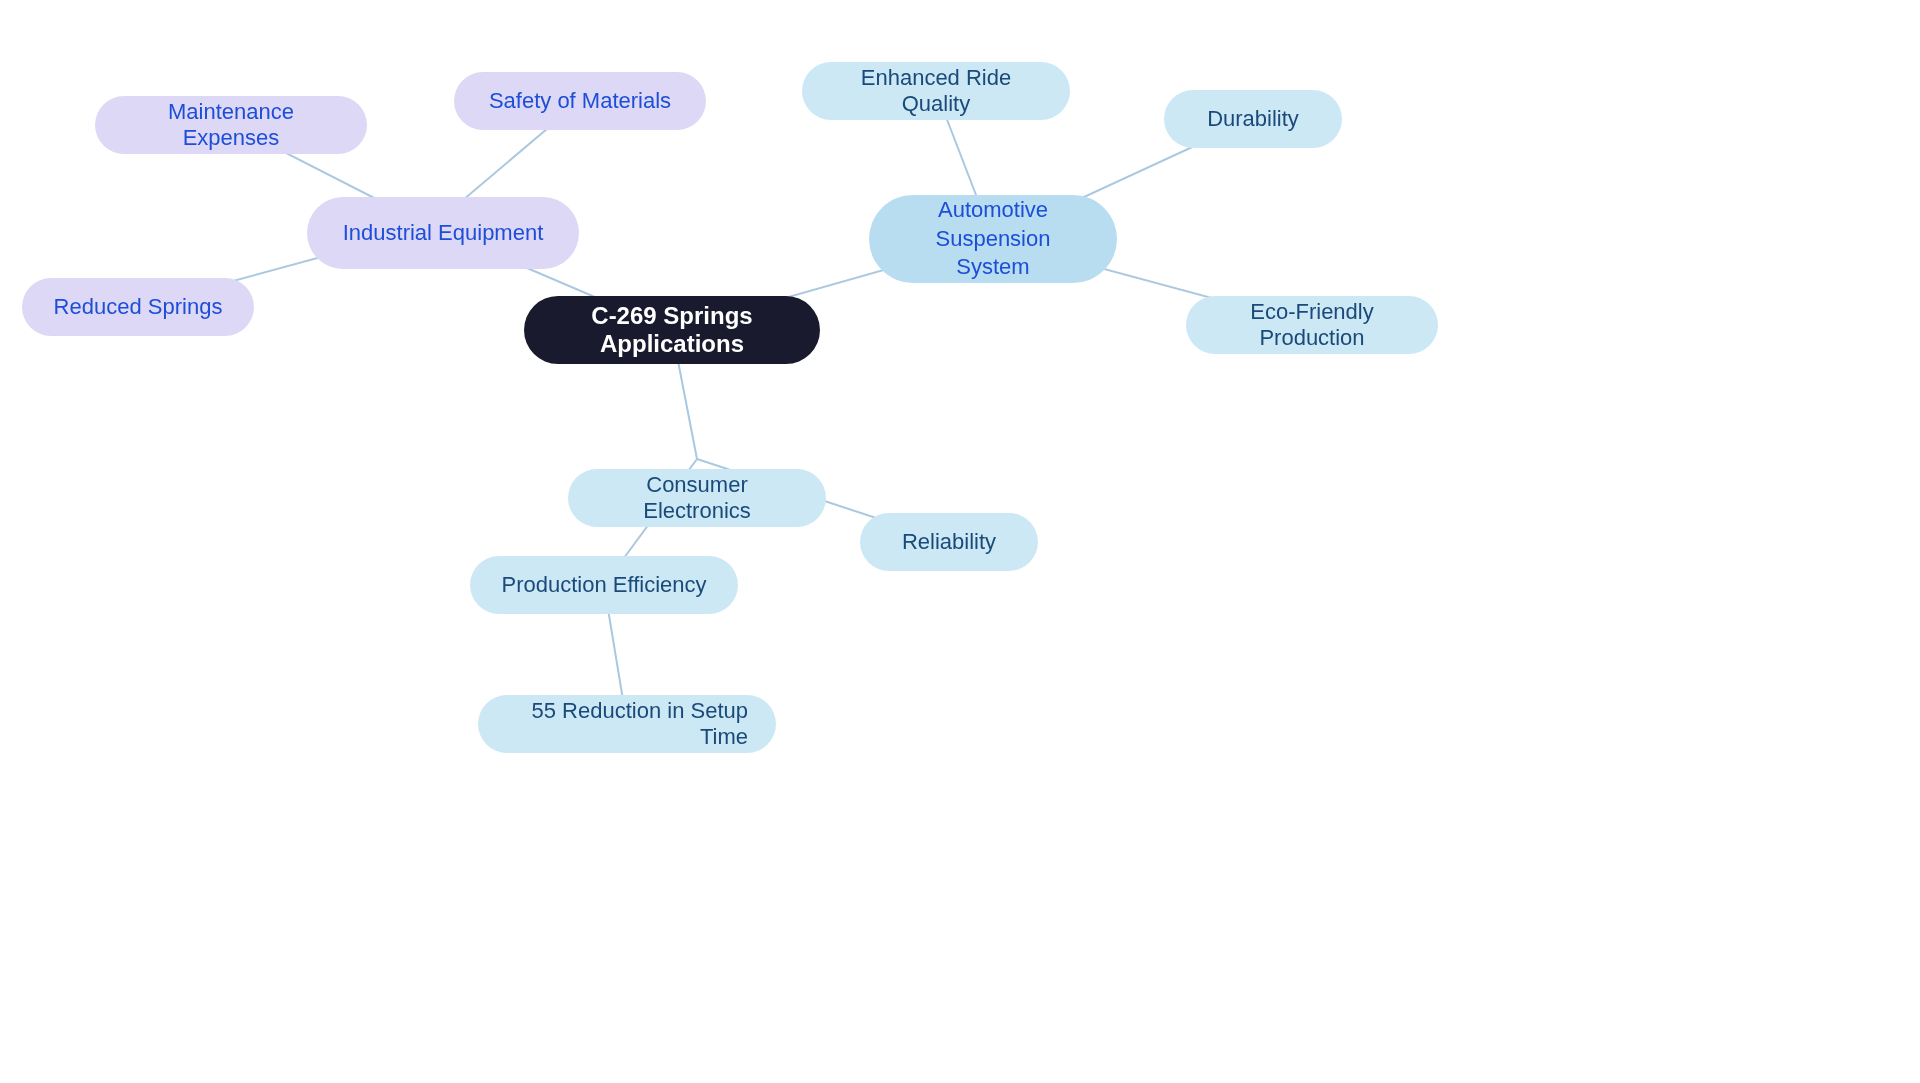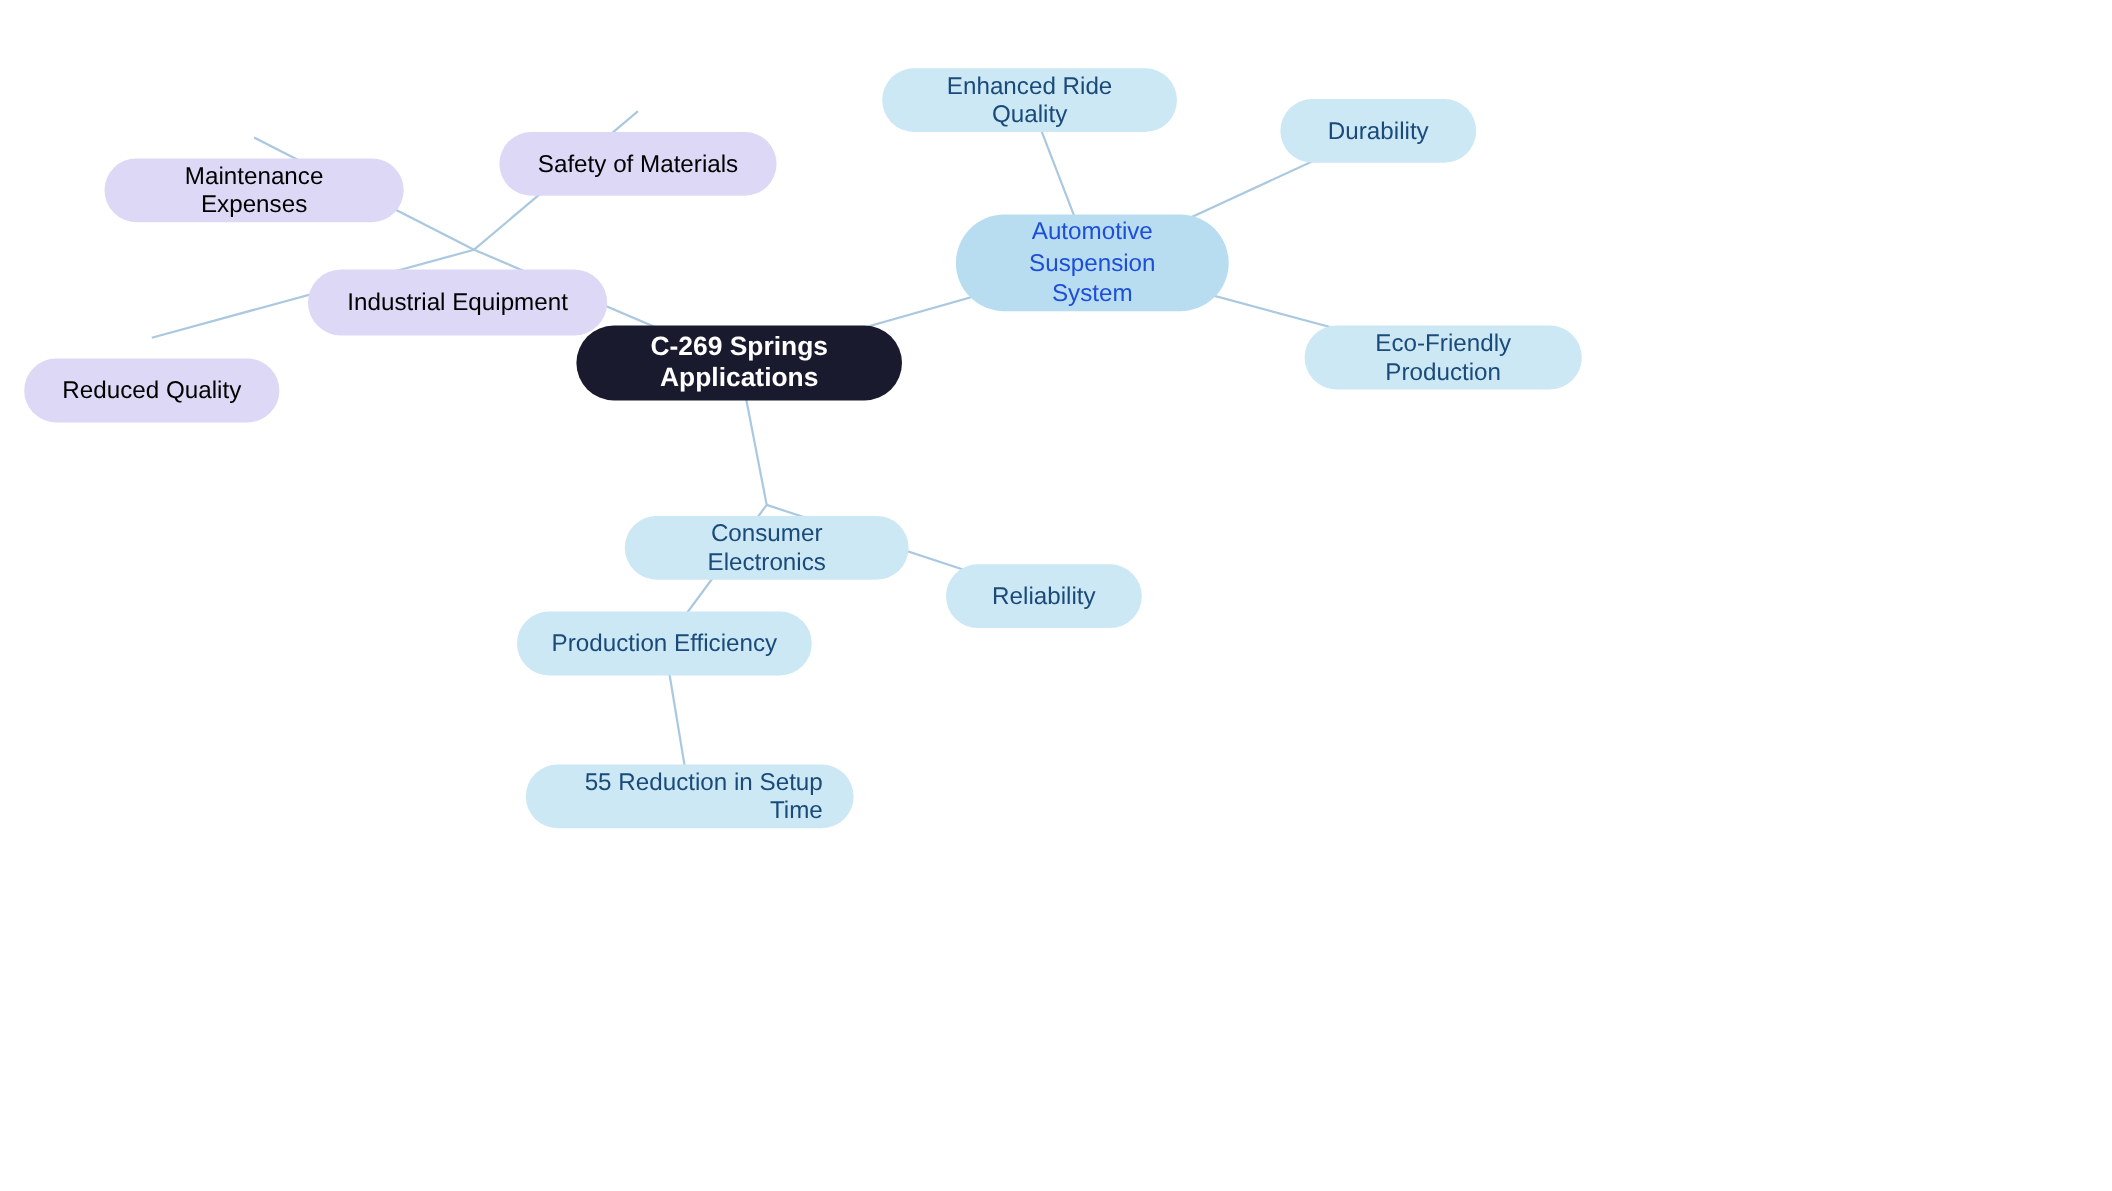--- a/index.html
+++ b/index.html
@@ -37,23 +37,22 @@
       background: #1a1a2e;
       color: #ffffff;
       font-size: 26px;
       font-weight: 600;
       padding: 20px 48px;
       border-radius: 50px;
     }
 
     .node-purple {
       background: #ddd8f5;
-      color: #000000;
+      color: #1d4ed8;
       border: none;
-      margin-top: 48px;
     }
 
     .node-blue {
       background: #cce8f4;
       color: #1a4a7a;
       border: none;
     }
 
     .node-blue-mid {
       background: #b8ddf0;
@@ -74,27 +73,27 @@
     <line x1="993" y1="239" x2="1253" y2="119" stroke="#aac8e0" stroke-width="2"></line>
     <line x1="993" y1="239" x2="1312" y2="325" stroke="#aac8e0" stroke-width="2"></line>
     <line x1="672" y1="330" x2="697" y2="459" stroke="#aac8e0" stroke-width="2"></line>
     <line x1="697" y1="459" x2="949" y2="542" stroke="#aac8e0" stroke-width="2"></line>
     <line x1="697" y1="459" x2="604" y2="585" stroke="#aac8e0" stroke-width="2"></line>
     <line x1="604" y1="585" x2="627" y2="724" stroke="#aac8e0" stroke-width="2"></line>
   </svg>
 
 <div class="node node-center" style="left: 524px; top: 296px; width: 296px; height: 68px; font-size: 24px;">C-269 Springs Applications</div>
 
-<div class="node node-purple" style="left: 280px; top: 197px; width: 272px; height: 60px; text-align: right;">Industrial Equipment</div>
+<div class="node node-purple" style="left: 307px; top: 197px; width: 272px; height: 72px; text-align: right;">Industrial Equipment</div>
 
 <div class="node node-purple" style="left: 95px; top: 96px; width: 272px; height: 58px;">Maintenance Expenses</div>
 
 <div class="node node-purple" style="left: 454px; top: 72px; width: 252px; height: 58px;">Safety of Materials</div>
 
-<div class="node node-purple" style="left: 22px; top: 278px; width: 232px; height: 58px;">Reduced Quality</div>
+<div class="node node-purple" style="left: 22px; top: 278px; width: 232px; height: 58px;">Reduced Springs</div>
 
 <div class="node node-blue-mid" style="left: 869px; top: 195px; width: 248px; height: 88px; font-size: 22px; line-height: 1.3;">Automotive Suspension
 System</div>
 
 <div class="node node-blue" style="left: 802px; top: 62px; width: 268px; height: 58px;">Enhanced Ride Quality</div>
 
 <div class="node node-blue" style="left: 1164px; top: 90px; width: 178px; height: 58px;">Durability</div>
 
 <div class="node node-blue" style="left: 1186px; top: 296px; width: 252px; height: 58px;">Eco-Friendly Production</div>
 

